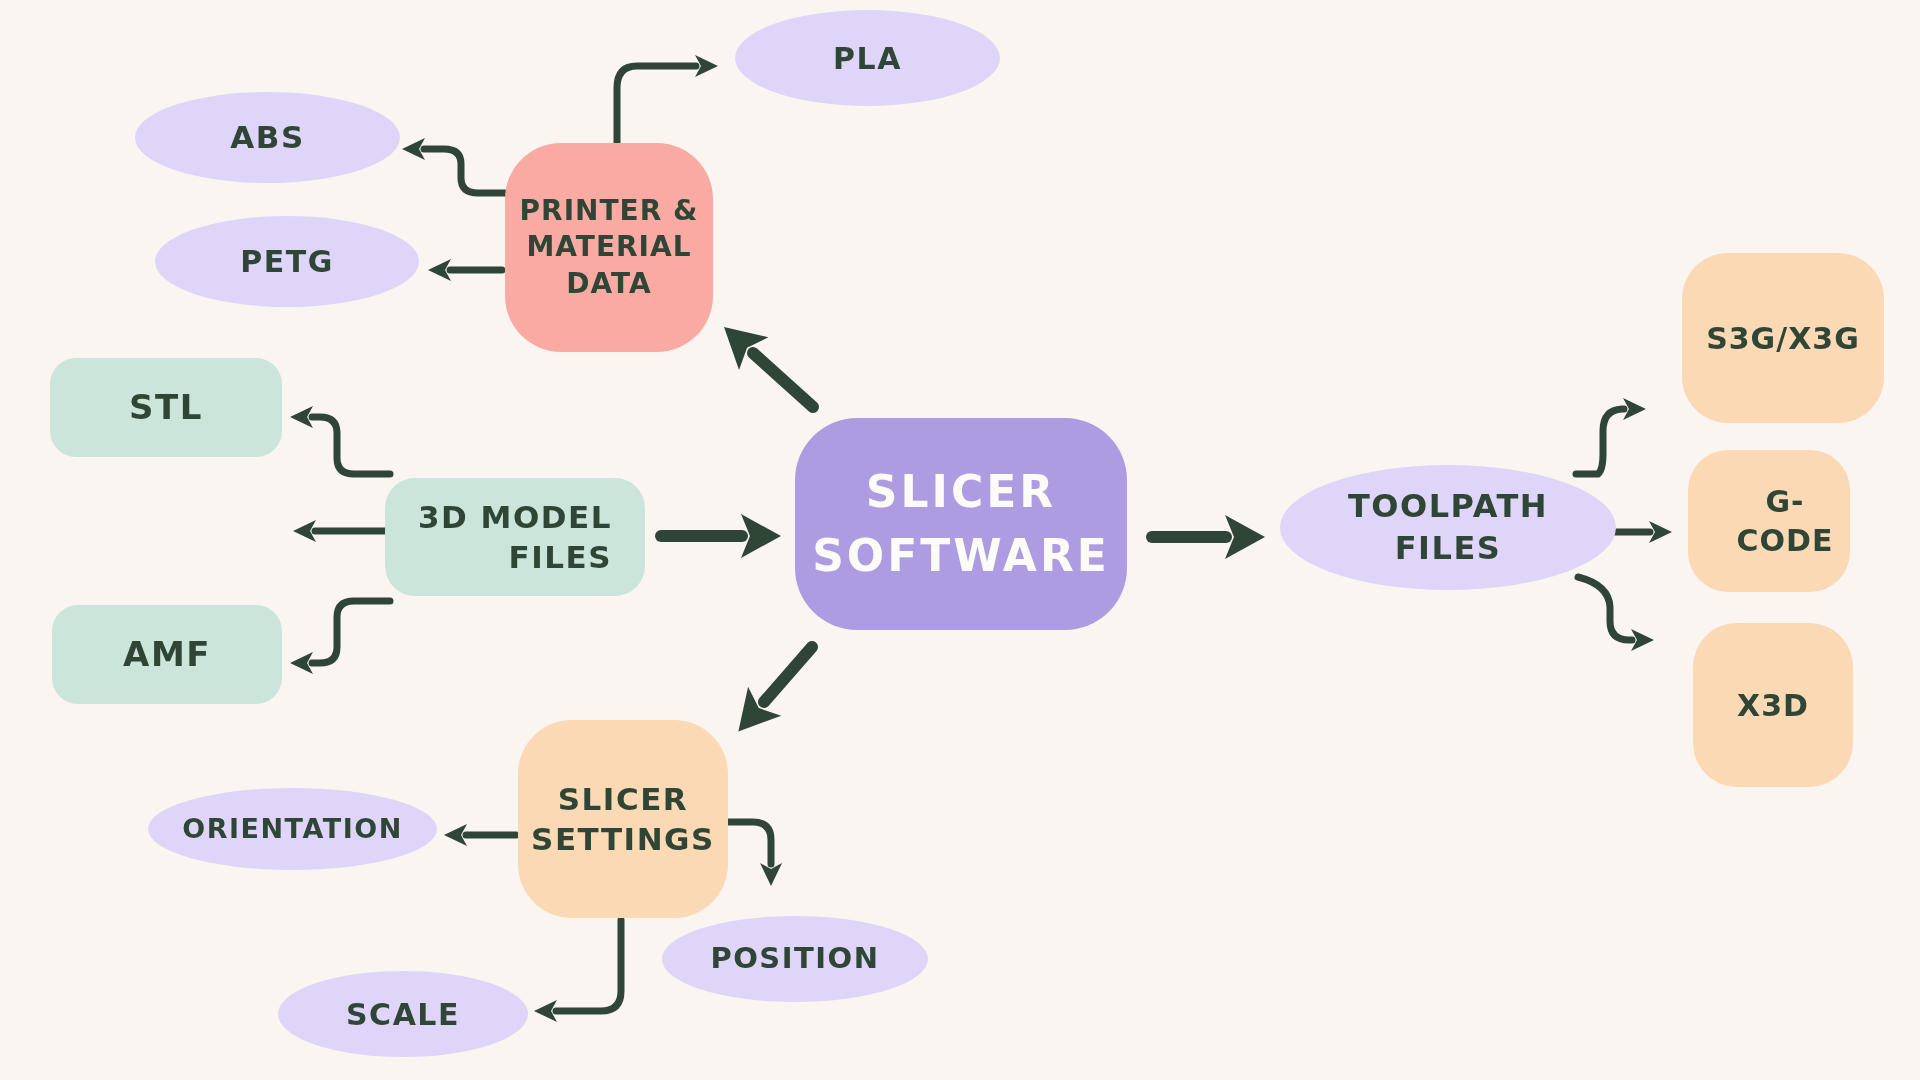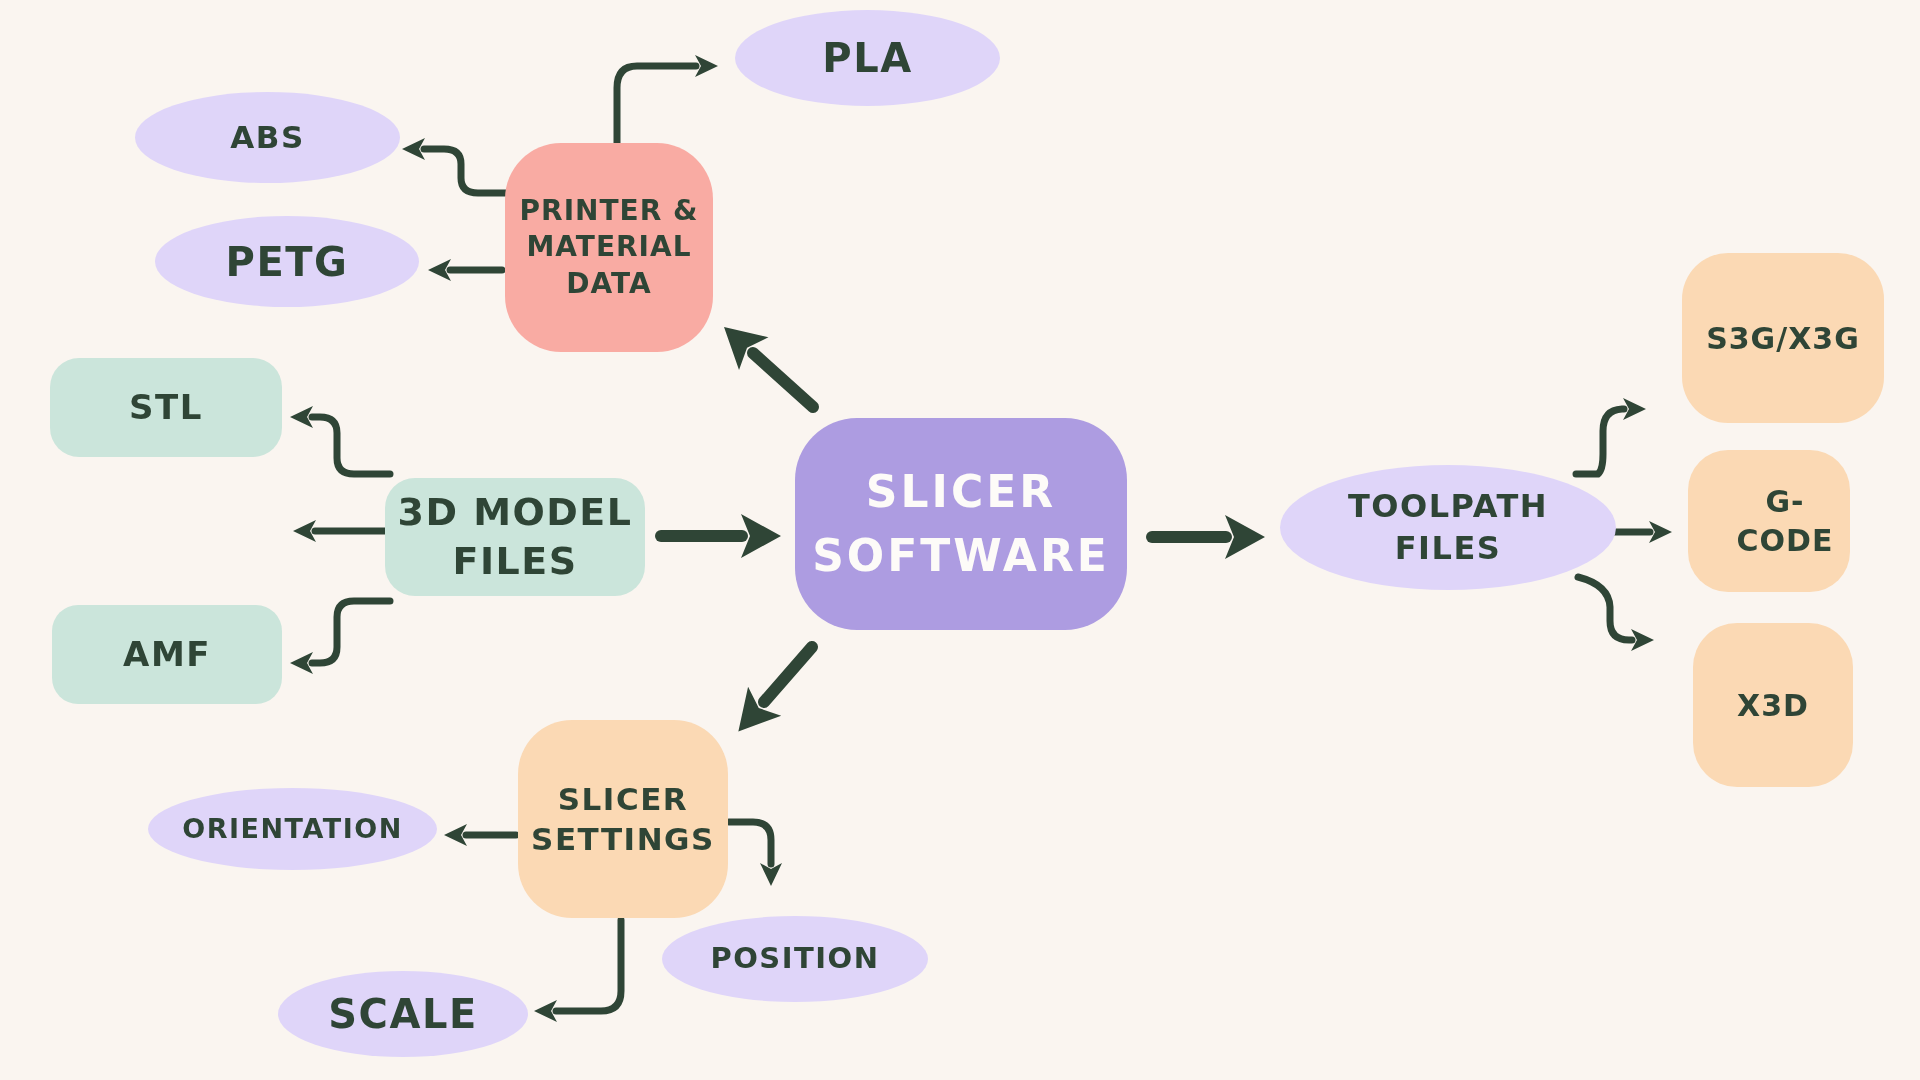--- a/index.html
+++ b/index.html
@@ -21,40 +21,40 @@
   .mint{background:#CBE5DB;border-radius:26px;}
   .peach{background:#FBD9B4;}
   .pink{background:#F9ABA3;border-radius:56px;}
   .purple{background:#AD9CE1;border-radius:62px;}
 
   
   #n-pla{left:735px;top:10px;width:265px;height:96px;}
   #n-abs{left:135px;top:92px;width:265px;height:91px;text-align:right;}
   #n-petg{left:155px;top:216px;width:264px;height:91px;}
   #n-printer{left:505px;top:143px;width:208px;height:209px;}
-  #n-stl{left:50px;top:358px;width:232px;height:99px;border-radius:29px;}
+  #n-stl{left:50px;top:358px;width:232px;height:99px;}
   #n-obj{left:52px;top:483px;width:230px;height:99px;}
   #n-amf{left:52px;top:605px;width:230px;height:99px;}
   #n-model{left:385px;top:478px;width:260px;height:118px;border-radius:30px;}
   #n-slicer{left:795px;top:418px;width:332px;height:212px;}
   #n-toolpath{left:1280px;top:465px;width:336px;height:125px;}
   #n-s3g{left:1682px;top:253px;width:202px;height:170px;border-radius:46px;}
   #n-gcode{left:1688px;top:450px;width:162px;height:142px;border-radius:40px;padding-left:32px;}
   #n-x3d{left:1693px;top:623px;width:160px;height:164px;border-radius:44px;}
   #n-settings{left:518px;top:720px;width:210px;height:198px;border-radius:54px;}
   #n-orientation{left:148px;top:788px;width:289px;height:82px;}
   #n-position{left:662px;top:916px;width:266px;height:86px;}
   #n-scale{left:278px;top:971px;width:250px;height:86px;}
 
   
-  #n-pla .label,#n-petg .label,#n-scale .label{font-size:40px;}
+  #n-pla .label,#n-petg .label,#n-scale .label{font-size:30px;}
   #n-abs .label{font-size:31px;}
   #n-printer .label{font-size:28px;letter-spacing:1px;}
   #n-stl .label,#n-obj .label,#n-amf .label{font-size:34px;}
-  #n-model .label{font-size:38px;}
+  #n-model .label{font-size:31px;text-align:right;}
   #n-slicer .label{font-size:44px;color:#FDFBF8;letter-spacing:3px;line-height:1.45;}
   #n-toolpath .label{font-size:32px;}
   #n-s3g .label,#n-gcode .label,#n-x3d .label{font-size:30px;letter-spacing:1px;}
   #n-settings .label{font-size:31px;}
   #n-orientation .label{font-size:27px;}
   #n-position .label{font-size:29px;}
 </style>
 </head>
 <body>
 

